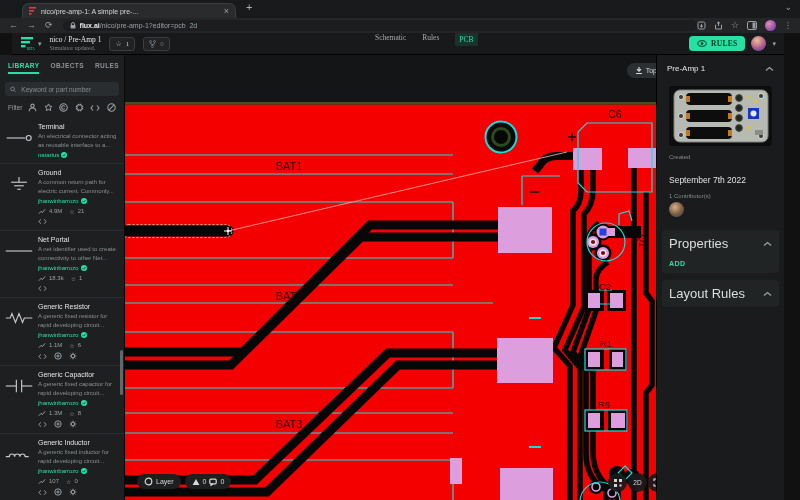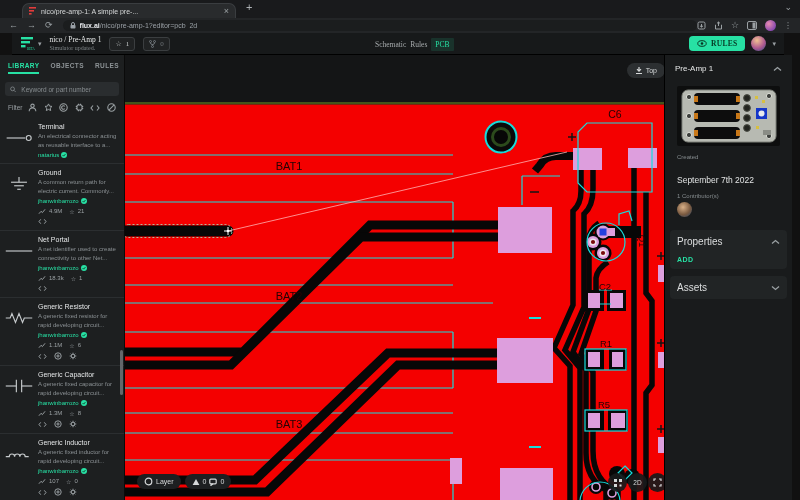--- a/index.html
+++ b/index.html
@@ -32,21 +32,21 @@
   .appheader{position:absolute;top:33px;left:12px;width:772px;height:22px;background:#17191a;
     border-bottom:1px solid #000;display:flex;align-items:center;font-family:Liberation Serif, serif;}
   .logo-caret{color:#9aa0a3;font-size:7px;margin-left:3px;}
   .proj{margin-left:8px;line-height:1;}
   .proj-title{font-size:7.5px;color:#e8eaea;}
   .proj-sub{font-size:6px;color:#7f8588;margin-top:2px;}
   .pill-stat{height:14px;border:1px solid #3b3e40;background:#202223;border-radius:3px;
     display:flex;align-items:center;gap:4px;padding:0 5px;margin-left:8px;
     font-size:7px;color:#c9cdce;}
   .pill-stat.dim{color:#70767a;}
-  .center-tabs{position:absolute;left:363px;top:0;height:22px;display:flex;align-items:center;gap:4px;}
+  .center-tabs{position:absolute;left:363px;top:0;height:22px;display:flex;align-items:flex-start;gap:16px;}
   .ctab{font-size:7.5px;color:#a7abad;}
   .ctab.active{color:#27e1a4;background:rgba(39,225,164,.13);border-radius:1px;padding:2px 4px;}
   .hdr-right{margin-left:auto;display:flex;align-items:center;gap:6px;padding-right:8px;}
   .share-btn{height:15px;background:#27e1a4;border-radius:4px;display:flex;align-items:center;
     gap:4px;padding:0 8px;font-size:7.5px;font-weight:bold;color:#073622;letter-spacing:.3px;}
   .avatar-sm{width:15px;height:15px;border-radius:50%;
     background:radial-gradient(circle at 40% 30%,#f0c090,#b05a90 55%,#304a8a);}
   .hdr-caret{color:#9aa0a3;font-size:7px;}
 
   
@@ -85,38 +85,38 @@
   .canvas-bl{position:absolute;left:12px;bottom:11px;display:flex;gap:4px;}
   .cpill{height:15px;background:#1d1f21;border-radius:8px;color:#d6d8d9;font-size:7px;
     display:flex;align-items:center;gap:3px;padding:0 7px;}
   .circle-btn{position:absolute;width:19px;height:19px;border-radius:50%;
     background:rgba(24,26,27,.93);color:#d6d8d9;display:flex;align-items:center;
     justify-content:center;font-size:6.5px;bottom:8px;}
   .cb-grid{left:483px;} .cb-2d{left:503px;} .cb-fs{left:523px;}
   .top-btn svg,.cpill svg,.circle-btn svg{display:block;stroke:#d6d8d9;fill:none;stroke-width:1.2;}
 
   
-  .panel{position:absolute;right:8px;top:55px;width:128px;height:445px;background:#191b1c;
+  .panel{position:absolute;right:16px;top:55px;width:128px;height:445px;background:#191b1c;
     border-left:1px solid #000;overflow:hidden;}
   .panel-head{display:flex;justify-content:space-between;align-items:center;
     padding:9px 10px 0;font-size:8px;color:#e5e7e7;}
   .chev{stroke:#9aa0a3;fill:none;stroke-width:1.3;display:block;}
   .thumb{margin:13px 12px 0;height:60px;background:#0d0e0e;border-radius:2px;overflow:hidden;}
   .desc-box{margin:8px 8px 0;border:1px solid #43474a;border-radius:5px;padding:2px 5px 5px;}
   .desc-box legend{font-size:6px;color:#8d9396;padding:0 3px;}
   .desc-text{font-size:7.5px;line-height:10px;color:#e2e4e4;}
   .meta{margin:8px 12px 0;}
   .meta-label{font-size:6px;color:#868c8f;}
   .meta-label .g{color:#27e1a4;}
   .meta-value{font-size:8.5px;color:#e2e4e4;margin-top:15px;}
   .contrib-av{width:15px;height:15px;border-radius:50%;margin-top:3px;
     background:radial-gradient(circle at 40% 35%,#d8b088,#7a5a40 55%,#26456a);}
   .pcard{margin:7px 5px 0;background:#212425;border-radius:4px;padding:6px 7px;}
   .pcard-head{display:flex;justify-content:space-between;align-items:center;
-    font-size:10px;color:#dcdedf;}
+    font-size:13px;color:#dcdedf;}
   .add-link{margin-top:9px;font-size:7px;color:#27e1a4;font-weight:bold;letter-spacing:.4px;}
   .pcard.first{margin-top:13px;}
 </style>
 </head>
 <body>
 
 <div class="tabstrip">
   <div class="tab">
     <svg width="8" height="8" viewBox="0 0 8 8">
         <rect x="0" y="0" width="7" height="1.6" fill="#e23b3b"></rect>
@@ -686,19 +686,19 @@
     <div class="pcard-head">
       <span>Properties</span>
       <svg class="chev" width="9" height="6" viewBox="0 0 9 6">
           <path d="M1 4.5L4.5 1.5 8 4.5"></path>
         </svg>
     </div>
     <div class="add-link">ADD</div>
   </div>
   <div class="pcard">
     <div class="pcard-head">
-      <span>Assets</span>
+      <span>Layout Rules</span>
       <svg class="chev" width="9" height="6" viewBox="0 0 9 6">
-          <path d="M1 1.5L4.5 4.5 8 1.5"></path>
+          <path d="M1 4.5L4.5 1.5 8 4.5"></path>
         </svg>
     </div>
   </div>
 </div>
 
 </body></html>

